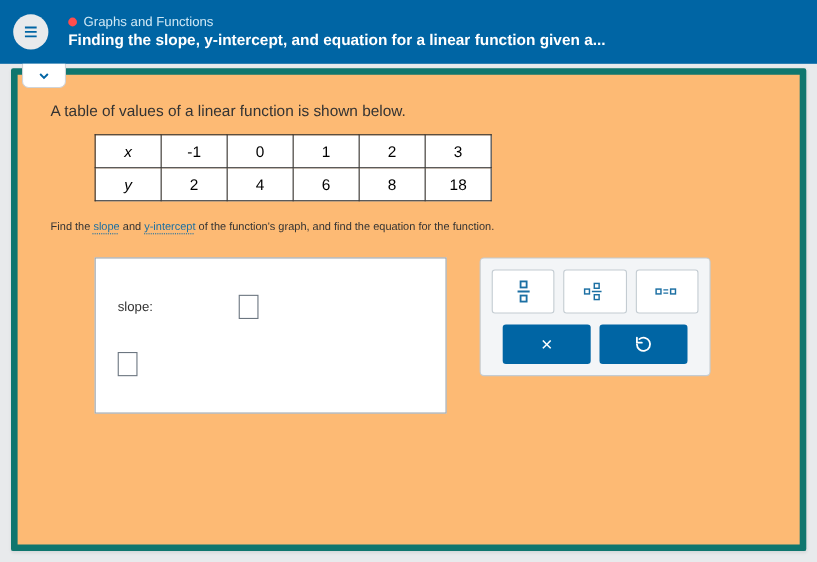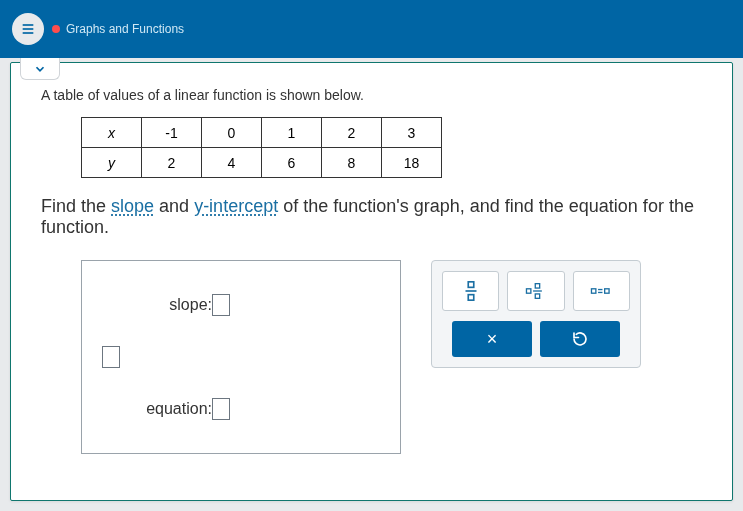--- a/index.html
+++ b/index.html
@@ -11,21 +11,21 @@
     overflow: hidden;
     position: relative;
   }
   .top-bar {
     background: #0065a4;
     color: #fff;
     height: 58px;
     display: flex;
     align-items: center;
     padding: 0 12px;
-    gap: 8px;
+    gap: 18px;
   }
   .menu-btn {
     width: 32px;
     height: 32px;
     border-radius: 50%;
     background: #e8eaec;
     display: flex;
     align-items: center;
     justify-content: center;
     cursor: pointer;
@@ -51,51 +51,51 @@
     cursor: pointer;
     z-index: 3;
   }
   .chev-tab svg { width: 14px; height: 14px; stroke: #0065a4; }
   .page {
     position: absolute;
     top: 62px;
     left: 10px;
     right: 10px;
     bottom: 10px;
-    background: #ffffff;
-    border: 1px solid #0f766e;
+    background: #fdba74;
+    border: 6px solid #0f766e;
     border-radius: 2px;
     padding: 24px 30px 20px 30px;
     box-shadow: 0 1px 3px rgba(0,0,0,.08);
   }
   .intro { font-size: 14px; color: #333; margin-bottom: 14px; }
   table.vals {
     border-collapse: collapse;
     margin: 0 0 18px 40px;
   }
   table.vals td, table.vals th {
     border: 1px solid #333;
     width: 60px;
     height: 30px;
     text-align: center;
     font-size: 14px;
     font-weight: normal;
     background: #fff;
   }
   table.vals th { font-style: italic; }
-  .prompt { font-size: 18px; color: #333; margin-bottom: 22px; }
+  .prompt { font-size: 10px; color: #333; margin-bottom: 22px; }
   .ul { color: #1a6fa3; text-decoration: underline dotted; text-underline-offset: 3px; cursor: help; }
   .work-row { display: flex; gap: 30px; align-items: flex-start; margin-left: 40px; }
   .answer-box {
     border: 1px solid #9aa3ab;
     width: 320px;
     padding: 18px 20px;
     background: #fff;
   }
-  .ans-line { display: flex; align-items: center; height: 52px; font-size: 16px; color: #333; text-align: right; }
+  .ans-line { display: flex; align-items: center; height: 52px; font-size: 12px; color: #333; }
   .ans-label { width: 110px; }
   .ans-field {
     width: 18px;
     height: 22px;
     border: 1px solid #6c7680;
     background: #fff;
     cursor: text;
   }
   .tool-panel {
     background: #f3f5f7;
@@ -143,20 +143,21 @@
       <line x1="4" y1="6" x2="20" y2="6"></line>
         <line x1="4" y1="12" x2="20" y2="12"></line>
         <line x1="4" y1="18" x2="20" y2="18"></line>
     </svg>
   </div>
   <div class="title-block">
     <div class="crumb">
       <span class="crumb-dot"></span>
       <span>Graphs and Functions</span>
     </div>
+    <div class="lesson-title">Finding the slope, y-intercept, and equation for a linear function given a...</div>
   </div>
 </div>
 
 <div class="chev-tab">
   <svg viewBox="0 0 24 24" fill="none" stroke-width="3">
     <polyline points="6 9 12 15 18 9"></polyline>
   </svg>
 </div>
 
 <div class="page">
@@ -189,24 +190,20 @@
 
   <div class="work-row">
     <div class="answer-box">
       <div class="ans-line">
         <span class="ans-label">slope:</span>
         <span class="ans-field"></span>
       </div>
       <div class="ans-line">
         <span class="ans-field"></span>
       </div>
-      <div class="ans-line">
-        <span class="ans-label">equation:</span>
-        <span class="ans-field"></span>
-      </div>
     </div>
 
     <div class="tool-panel">
       <div class="tool-row">
         <div class="tool-btn" title="fraction">
           <svg viewBox="0 0 24 24" fill="none" stroke="#1b6fa3" stroke-width="1.8">
             <rect x="9" y="2" width="6" height="6"></rect>
               <line x1="6" y1="12" x2="18" y2="12"></line>
               <rect x="9" y="16" width="6" height="6"></rect>
           </svg>

